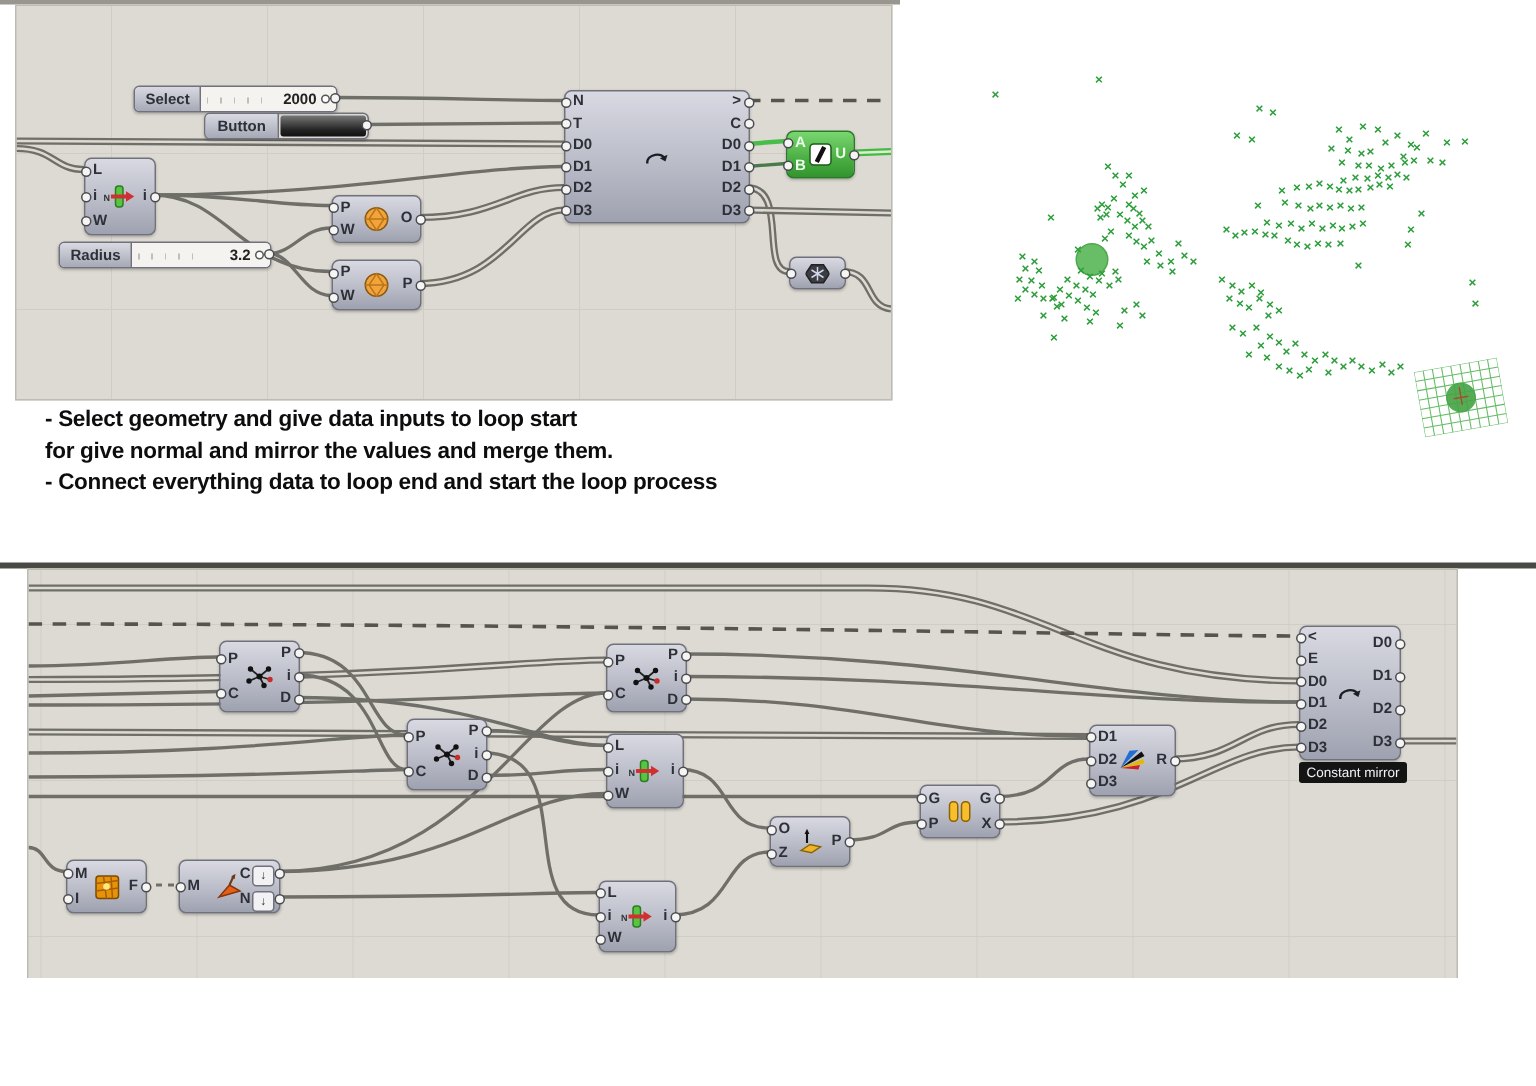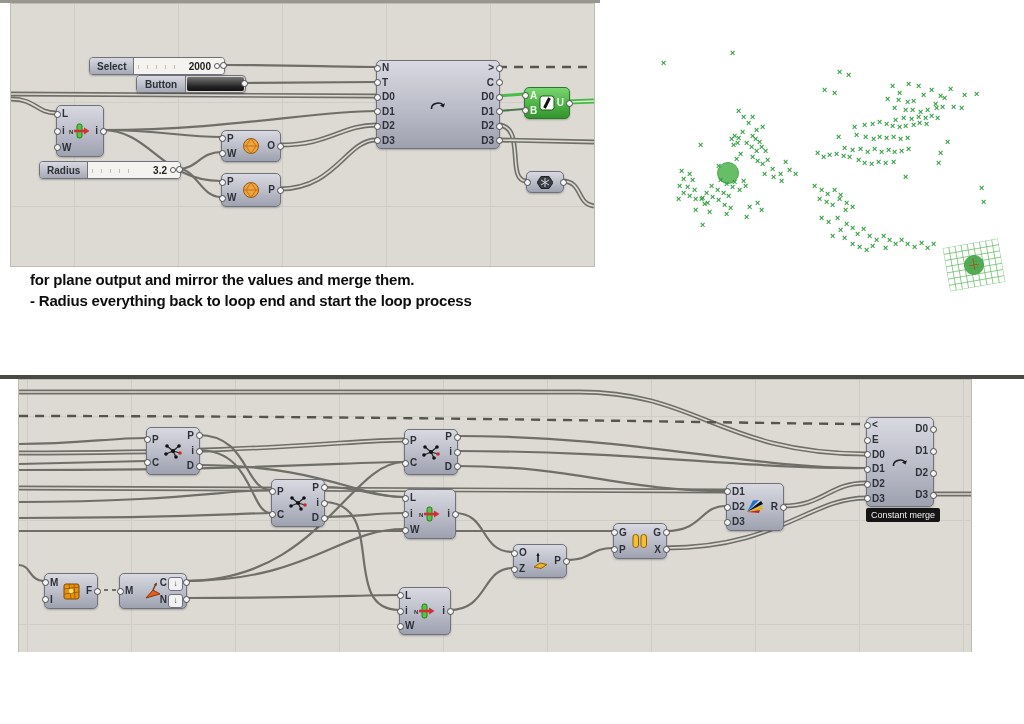--- a/index.html
+++ b/index.html
@@ -439,22 +439,23 @@
       <span class="pt" style="left: 250px; top: 240px;">×</span>
       <span class="pt" style="left: 257px; top: 243px;">×</span>
       <span class="pt" style="left: 264px; top: 246px;">×</span>
       <span class="pt" style="left: 270px; top: 242px;">×</span>
       <span class="pt" style="left: 283px; top: 244px;">×</span>
       <span class="pt" style="left: 226px; top: 218px;">×</span>
       <span class="pt" style="left: 219px; top: 214px;">×</span>
     </div>
 
   <div id="notes">
-    <div>for plane output and mirror the values and merge them.</div>
-    <div>- Radius everything back to loop end and start the loop process</div>
+    <div>- Select geometry and give data inputs to loop start</div>
+    <div>for give normal and mirror the values and merge them.</div>
+    <div>- Connect everything data to loop end and start the loop process</div>
   </div>
 
   <div id="strip-bottom" class="strip"></div>
 
   <div id="canvas-bottom" class="gh-canvas">
     <svg class="wires" width="952" height="272">
         <path d="M0,12 L560,12 C680,12 700,73 847,74" fill="none" stroke="#6f6e68" stroke-width="4.8"></path>
         <path d="M0,12 L560,12 C680,12 700,73 847,74" fill="none" stroke="#dcdad2" stroke-width="1.7"></path>
         <path d="M0,36 C400,36 760,44 847,44" fill="none" stroke="#55544f" stroke-width="2.4" stroke-dasharray="9 7"></path>
         <path d="M0,64 C60,64 90,58 127,58" fill="none" stroke="#6f6e68" stroke-width="2.2"></path>
@@ -485,21 +486,21 @@
         <path d="M646,168 C760,168 790,118 847,118" fill="none" stroke="#6f6e68" stroke-width="4.8"></path>
         <path d="M646,168 C760,168 790,118 847,118" fill="none" stroke="#dcdad2" stroke-width="1.7"></path>
         <path d="M763,126 C805,126 810,103 847,103" fill="none" stroke="#6f6e68" stroke-width="4.8"></path>
         <path d="M763,126 C805,126 810,103 847,103" fill="none" stroke="#dcdad2" stroke-width="1.7"></path>
         <path d="M437,56 C620,56 720,88 847,88" fill="none" stroke="#6f6e68" stroke-width="2.2"></path>
         <path d="M437,71 C620,71 720,89 847,88" fill="none" stroke="#6f6e68" stroke-width="2.2"></path>
         <path d="M437,86 C560,86 600,111 707,111" fill="none" stroke="#6f6e68" stroke-width="2.2"></path>
         <path d="M913,114 L952,114" fill="none" stroke="#6f6e68" stroke-width="4.8"></path>
         <path d="M913,114 L952,114" fill="none" stroke="#dcdad2" stroke-width="1.7"></path>
       </svg>
-    <div id="loopend-tooltip" style="left: 847px; top: 128px;">Constant merge</div>
+    <div id="loopend-tooltip" style="left: 847px; top: 128px;">Constant mirror</div>
   <div class="gh-comp" style="left: 25px; top: 193px; width: 52px; height: 34px;">
         <span class="plabel" style="left: 5px; top: 3.5px;">M</span>
         <div class="port" style="left: -3.5px; top: 5px;"></div>
         <span class="plabel" style="left: 5px; top: 20.5px;">I</span>
         <div class="port" style="left: -3.5px; top: 22px;"></div>
         <span class="plabel" style="right: 5px; top: 12px;">F</span>
         <div class="port" style="left: 48.5px; top: 13.5px;"></div>
         <div class="cicon" style="left: 0px; top: 0px; width: 52px; height: 34px;">
           <svg width="17" height="17" viewBox="0 0 17 17">
             <rect x="1" y="1" width="15" height="15" rx="2" fill="#e8920a" stroke="#7a4a05"></rect>

